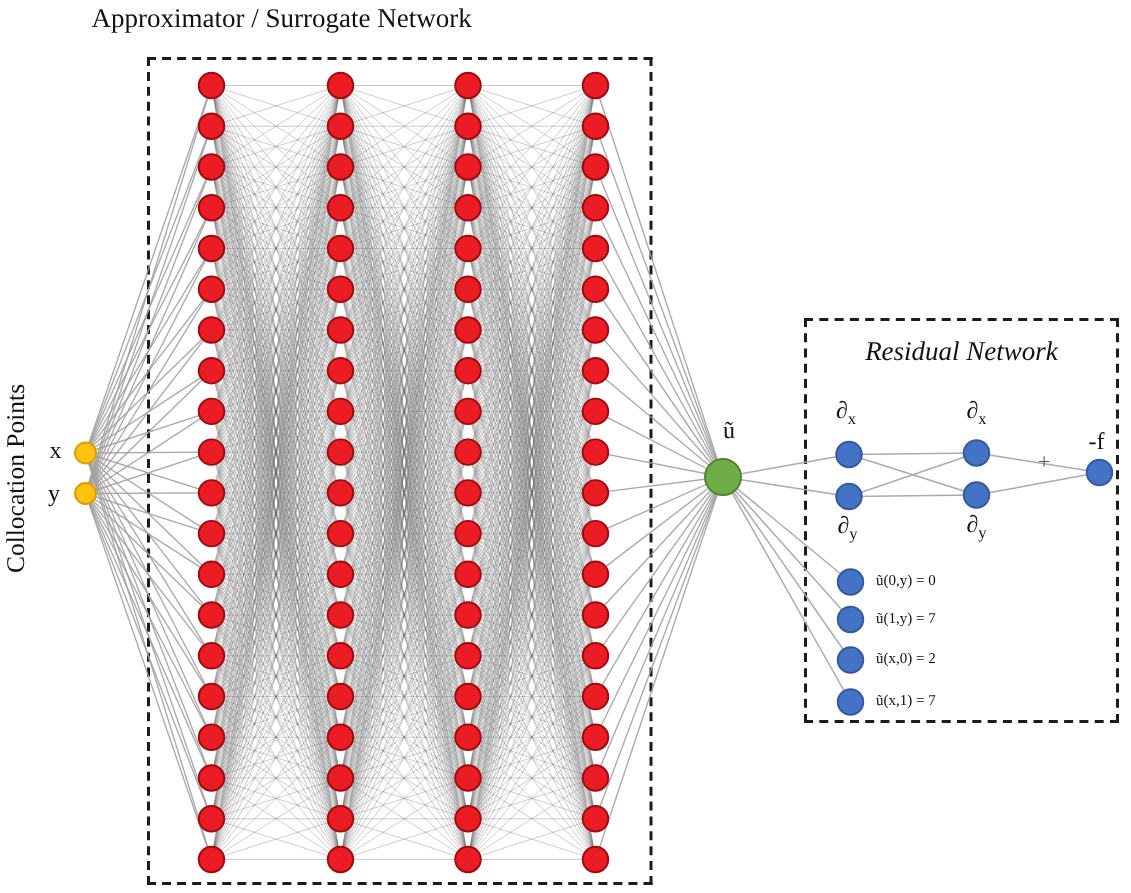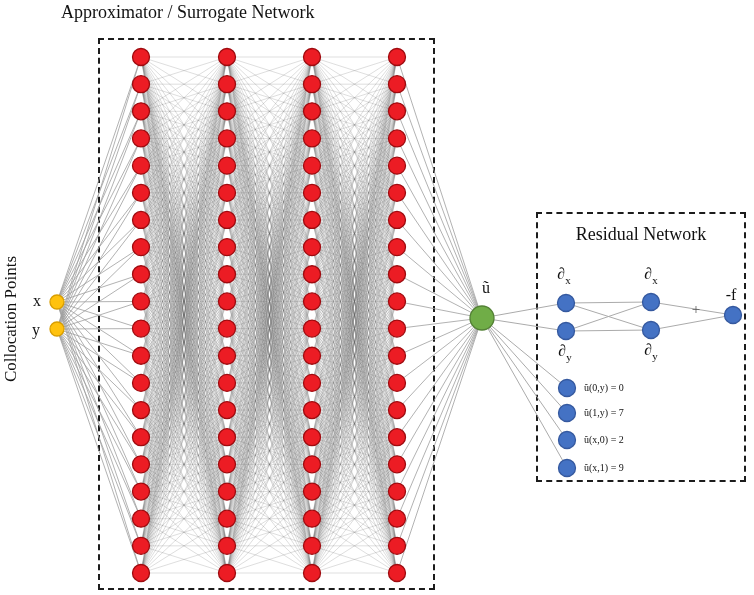--- a/index.html
+++ b/index.html
@@ -11,20 +11,21 @@
     color: #111;
     overflow: hidden;
   }
   #net { position: absolute; left: 0; top: 0; z-index: 2; }
   .dashed-box {
     position: absolute;
     border: 2px dashed #1c1c1c;
     box-sizing: border-box;
     z-index: 1;
     background: transparent;
+    font-style: italic;
   }
   #box-approx  { left: 98px;  top: 38px;  width: 337px; height: 552px; }
   #box-residual{ left: 536px; top: 212px; width: 210px; height: 270px; }
   #title-approx {
     position: absolute; left: 61px; top: 2px; width: 360px;
     text-align: left; font-size: 18px; z-index: 3; white-space: nowrap;
   }
   #title-residual {
     margin-top: 10px; text-align: center; font-size: 18px; white-space: nowrap;
   }
@@ -1452,18 +1453,18 @@
   <span id="label-u" class="lbl">ũ</span>
 
   <span id="d-0" class="lbl"><span>∂</span><sub>x</sub></span>
   <span id="d-1" class="lbl"><span>∂</span><sub>y</sub></span>
   <span id="d-2" class="lbl"><span>∂</span><sub>x</sub></span>
   <span id="d-3" class="lbl"><span>∂</span><sub>y</sub></span>
 
   <span id="b-0" class="lbl blbl">ũ(0,y) = 0</span>
   <span id="b-1" class="lbl blbl">ũ(1,y) = 7</span>
   <span id="b-2" class="lbl blbl">ũ(x,0) = 2</span>
-  <span id="b-3" class="lbl blbl">ũ(x,1) = 9</span>
+  <span id="b-3" class="lbl blbl">ũ(x,1) = 7</span>
 
   <span id="plus-sign" class="lbl">+</span>
   <span id="label-f" class="lbl">-f</span>
 
 </div>
 
 </body></html>

